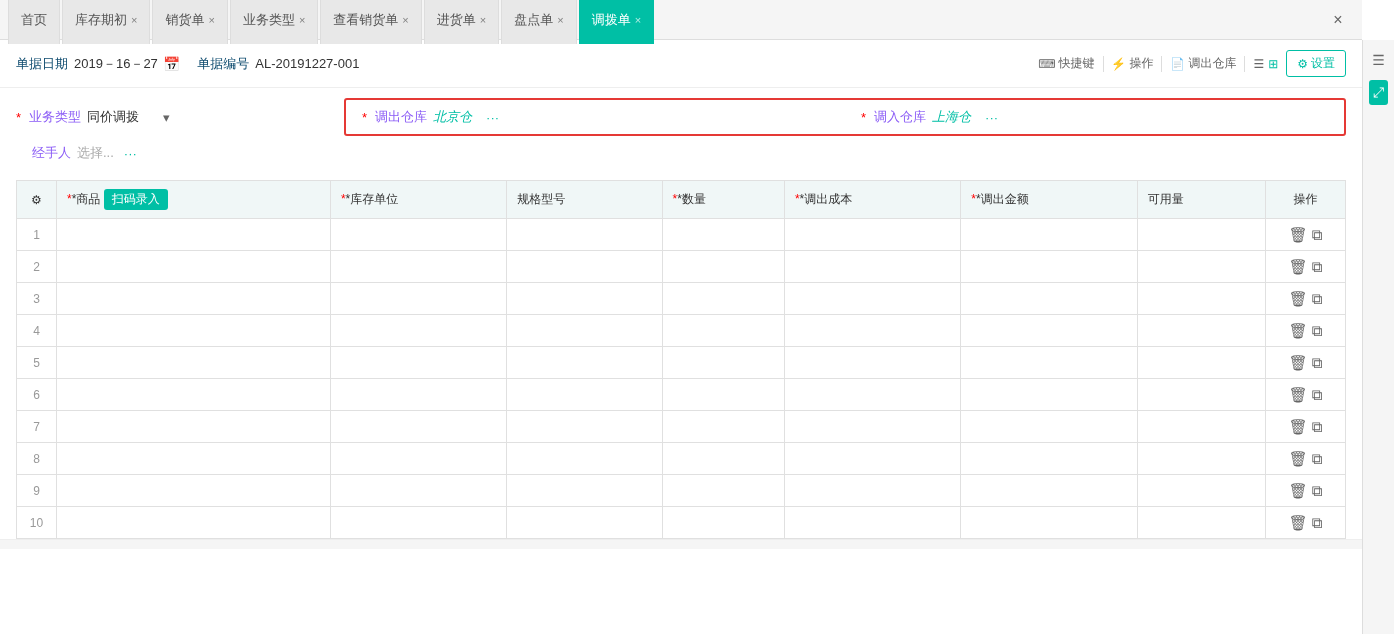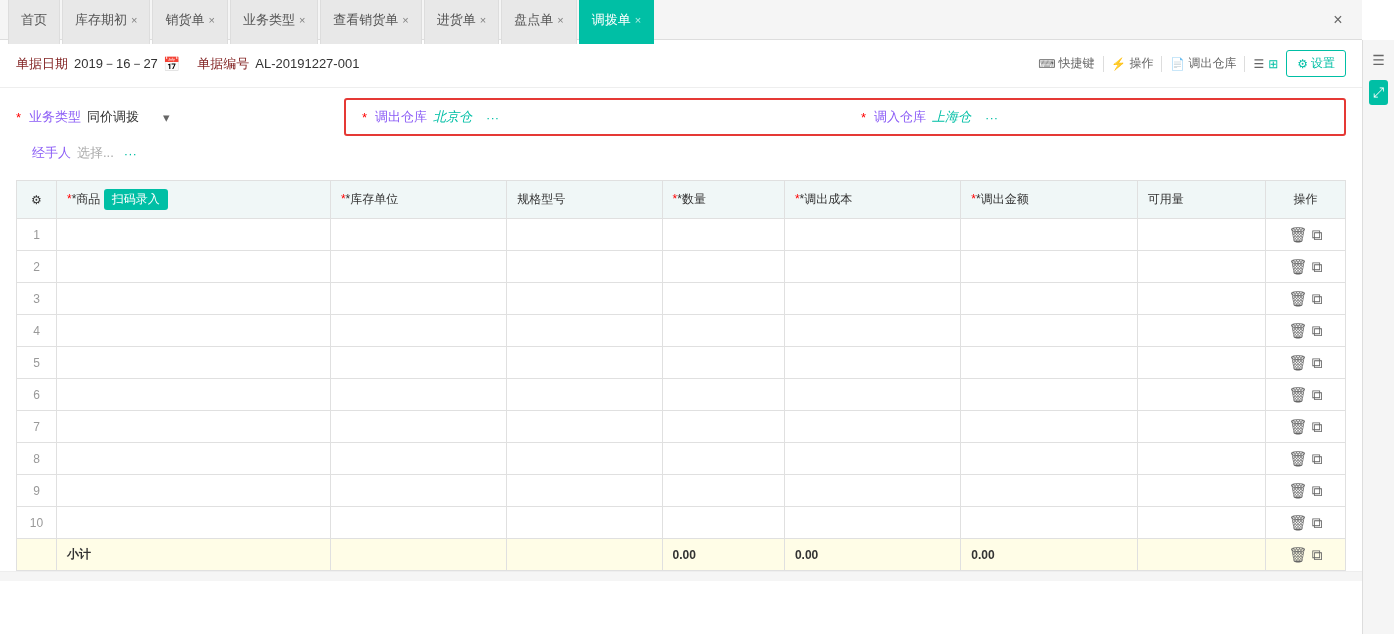--- a/index.html
+++ b/index.html
@@ -24,21 +24,21 @@
       justify-content: center; cursor: pointer; font-size: 16px; color: #666;
     }
     
     
     .form-header {
       display: flex; align-items: center; padding: 8px 16px; gap: 16px;
       border-bottom: 1px solid #eee; background: #fff; height: 48px;
     }
     .form-header-left { display: flex; align-items: center; gap: 16px; }
     .form-field { display: flex; align-items: center; gap: 6px; }
-    .form-label { color: #7f1d1d; font-size: 13px; }
+    .form-label { color: #0c4a6e; font-size: 13px; }
     .form-value { color: #333; font-size: 13px; }
     .date-icon { color: #00bfa5; cursor: pointer; font-size: 14px; }
     .form-header-right {
       margin-left: auto; display: flex; align-items: center; gap: 8px; font-size: 12px; color: #666;
     }
     .toolbar-btn { display: flex; align-items: center; gap: 3px; cursor: pointer; color: #666; }
     .toolbar-sep { width: 1px; height: 16px; background: #ddd; }
     .settings-btn {
       display: flex; align-items: center; gap: 3px; padding: 4px 10px;
       border: 1px solid #00bfa5; border-radius: 3px; color: #00bfa5; cursor: pointer; font-size: 12px;
@@ -402,36 +402,20 @@
     <td style=""></td>
     <td style=""></td>
     <td style=""></td>
     <td class="op-col" style="">
       <div class="action-icons">
         <span class="icon-btn" title="删除">🗑</span>
         <span class="icon-btn" title="复制">⧉</span>
       </div>
     </td>
   </tr>
-          <tr>
-  <td class="row-num" style="background:#fffde7;"></td>
-  <td colspan="1" style="background:#fffde7;font-weight:bold;">小计</td>
-  <td style="background:#fffde7;"></td>
-  <td style="background:#fffde7;"></td>
-  <td style="background:#fffde7;font-weight:bold;">0.00</td>
-  <td style="background:#fffde7;font-weight:bold;">0.00</td>
-  <td style="background:#fffde7;font-weight:bold;">0.00</td>
-  <td style="background:#fffde7;"></td>
-  <td class="op-col" style="background:#fffde7;">
-    <div class="action-icons">
-      <span class="icon-btn">🗑</span>
-      <span class="icon-btn">⧉</span>
-    </div>
-  </td>
-</tr>
         </tbody>
     </table>
   </div>
 
   <div class="bottom-scroll"></div>
 </div>
 
 <div class="right-sidebar">
   <div class="sidebar-icon">☰</div>
   <div class="sidebar-icon sidebar-icon-active">⤢</div>

